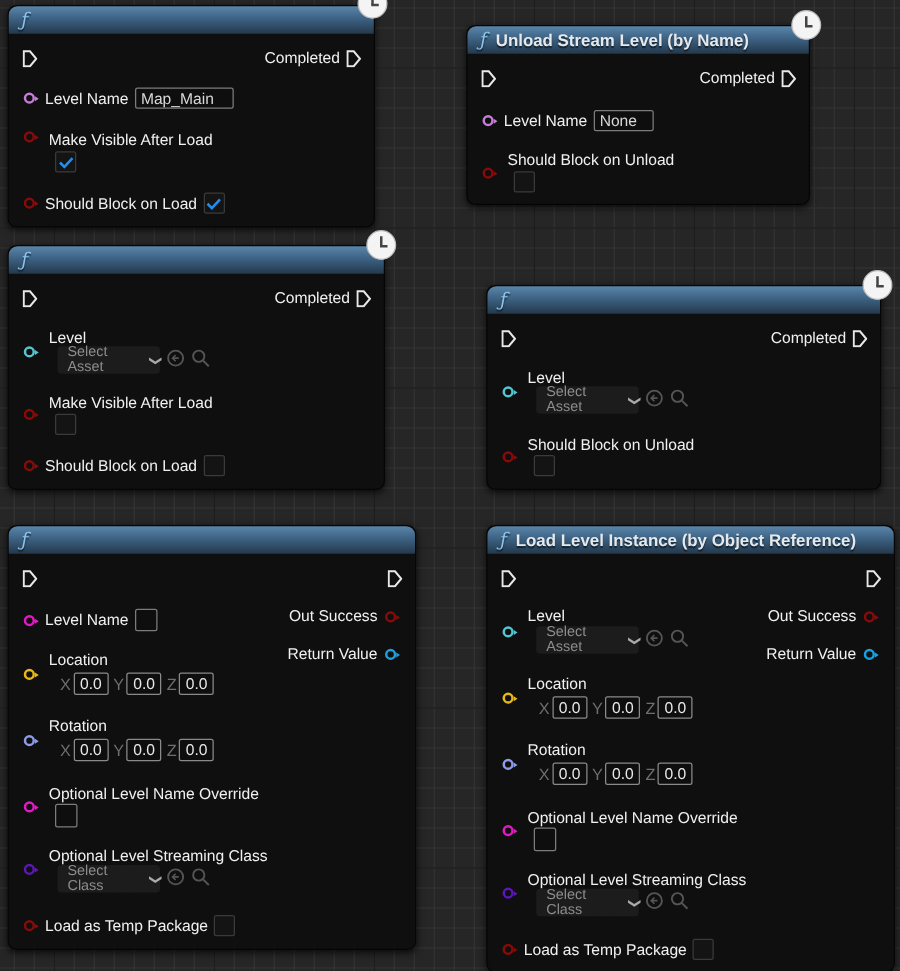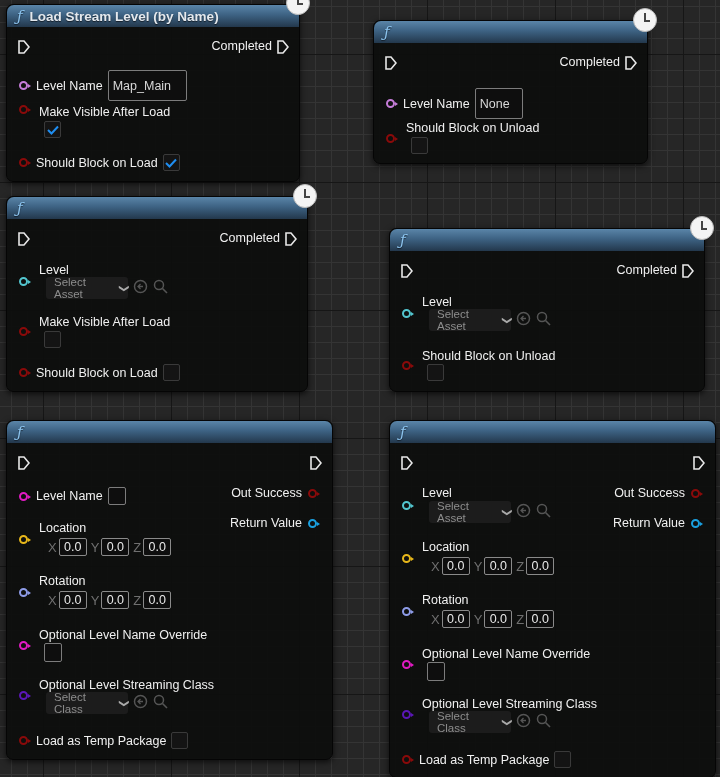--- a/index.html
+++ b/index.html
@@ -60,21 +60,21 @@
   }
   .pin-name { border-color:#c67dd9; }
   .pin-bool { border-color:#8a0a0a; }
   .pin-obj { border-color:#53c6cf; }
   .pin-str { border-color:#e11bc3; }
   .pin-vec { border-color:#e8b81a; }
   .pin-rot { border-color:#8e9ce8; }
   .pin-cls { border-color:#5b17b7; }
   .pin-int { border-color:#1aa0e0; }
   .textbox {
-    border:1.5px solid #7c7c7c; border-radius:2px; height:31px; box-sizing:border-box;
+    border:1.5px solid #7c7c7c; border-radius:2px; height:17px; box-sizing:border-box;
     padding:0 4px; font-size:12.5px; color:#d8d8d8; display:inline-flex; align-items:center;
     background:#0e0e0e;
   }
   .checkbox {
     width:17px; height:17px; box-sizing:border-box; border:1.5px solid #3a3a3a; border-radius:2px;
     background:#141414; display:inline-flex; align-items:center; justify-content:center;
   }
   .dropdown {
     background:#1c1c1c; border-radius:3px; height:22px; width:82px; box-sizing:border-box;
     display:inline-flex; align-items:center; padding-left:8px; font-size:11.5px; color:#8d8d8d;
@@ -87,21 +87,20 @@
     font-size:12.5px; display:inline-flex; align-items:center; justify-content:center; color:#e8e8e8;
     background:#0e0e0e;
   }
 </style>
 </head>
 <body>
 
 <div class="node" style="left:6px;top:4px;width:292px;height:176px;">
   <div class="node-header">
     <span class="fn-icon">ƒ</span>
-    <span>Load Stream Level (by Name)</span>
   </div>
   <div class="row" style="left:11px;top:35px;">
     <span class="exec">
         <svg width="12" height="14">
           <path d="M1 1 L6 1 L11 7 L6 13 L1 13 Z" fill="none" stroke="#e8e8e8" stroke-width="1.6"></path>
         </svg>
       </span>
   </div>
   <div class="row" style="right:11px;top:34px;">
     <span style="margin-right:5px;">Completed</span>
@@ -135,20 +134,21 @@
           <path d="M1 5 L4.5 8.5 L11 1.5" fill="none" stroke="#1f8ef1" stroke-width="2"></path>
         </svg>
     </span>
   </div>
 </div>
 <div class="latent" style="left:286px;top:-9px;"></div>
 
 <div class="node" style="left:373px;top:20px;width:273px;height:142px;">
   <div class="node-header">
     <span class="fn-icon">ƒ</span>
+    <span>Unload Stream Level (by Name)</span>
   </div>
   <div class="row" style="left:11px;top:35px;">
     <span class="exec">
         <svg width="12" height="14">
           <path d="M1 1 L6 1 L11 7 L6 13 L1 13 Z" fill="none" stroke="#e8e8e8" stroke-width="1.6"></path>
         </svg>
       </span>
   </div>
   <div class="row" style="right:11px;top:34px;">
     <span style="margin-right:5px;">Completed</span>
@@ -355,20 +355,21 @@
   <div class="row" style="left:12px;top:311px;">
     <span class="pin pin-bool"></span>
     <span style="margin-right:5px;">Load as Temp Package</span>
     <span class="checkbox"></span>
   </div>
 </div>
 
 <div class="node" style="left:389px;top:420px;width:325px;height:356px;">
   <div class="node-header">
     <span class="fn-icon">ƒ</span>
+    <span>Load Level Instance (by Object Reference)</span>
   </div>
   <div class="row" style="left:11px;top:35px;">
     <span class="exec">
         <svg width="12" height="14">
           <path d="M1 1 L6 1 L11 7 L6 13 L1 13 Z" fill="none" stroke="#e8e8e8" stroke-width="1.6"></path>
         </svg>
       </span>
   </div>
   <div class="row" style="right:11px;top:35px;">
     <span class="exec">

